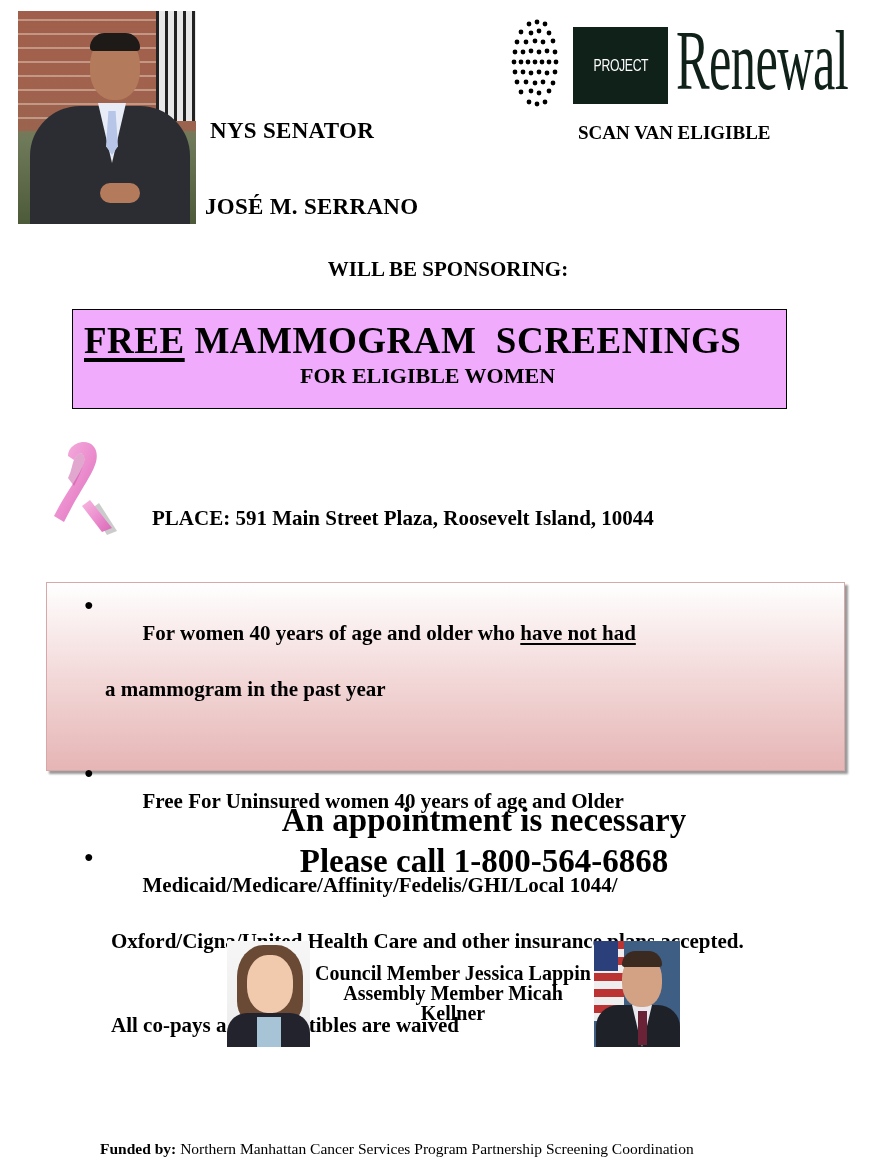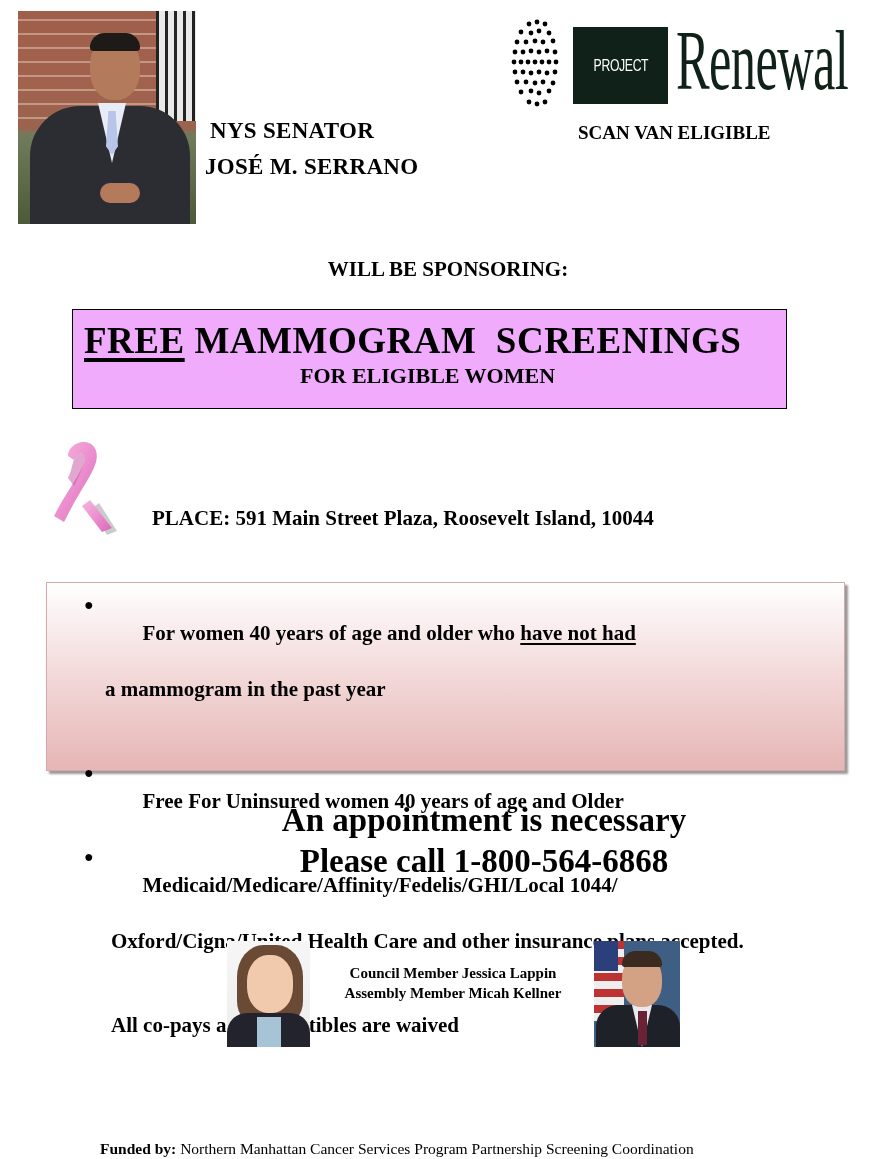--- a/index.html
+++ b/index.html
@@ -11,21 +11,21 @@
   .photo-senator .wall{position:absolute;left:0;top:0;width:178px;height:120px;background:repeating-linear-gradient(0deg,#a0604c 0 12px,#c9a08e 12px 14px);opacity:.85;}
   .photo-senator .window{position:absolute;right:0;top:0;width:40px;height:110px;background:repeating-linear-gradient(90deg,#222 0 3px,#e8e8e8 3px 9px);}
   .photo-senator .body{position:absolute;left:12px;top:95px;width:160px;height:125px;background:#2b2d33;border-radius:50px 50px 0 0;}
   .photo-senator .shirt{position:absolute;left:80px;top:92px;width:28px;height:60px;background:#e8ecf6;clip-path:polygon(0 0,100% 0,50% 100%);}
   .photo-senator .tie{position:absolute;left:88px;top:100px;width:12px;height:44px;background:#b7c6e8;clip-path:polygon(20% 0,80% 0,100% 80%,50% 100%,0 80%);}
   .photo-senator .head{position:absolute;left:72px;top:25px;width:50px;height:64px;background:#b47a5c;border-radius:45% 45% 45% 45%;}
   .photo-senator .hair{position:absolute;left:72px;top:22px;width:50px;height:18px;background:#1e1a18;border-radius:25px 25px 6px 6px;}
   .photo-senator .hands{position:absolute;left:82px;top:172px;width:40px;height:20px;background:#b47a5c;border-radius:10px;}
 
   .senator-title{left:210px;top:113px;font-size:23px;line-height:36px;font-weight:bold;letter-spacing:.3px;}
-  .senator-title .l2{margin-left:-5px;}
+  .senator-title .l2{margin-left:-5px;margin-top:40px;}
 
   
   .dots{position:absolute;left:511px;top:18px;width:52px;height:100px;}
   .logo-box{position:absolute;left:573px;top:27px;width:95px;height:77px;background:#0f2119;color:#fff;font-family:"Liberation Sans","DejaVu Sans",sans-serif;font-size:17px;display:flex;align-items:center;justify-content:center;transform:none;}
   .logo-box span{display:inline-block;transform:scaleX(.72);letter-spacing:-.5px;}
   .logo-word{position:absolute;left:676px;top:13px;font-size:84px;line-height:96px;color:#0f2119;transform-origin:left top;transform:scaleX(.6);font-family:"Liberation Serif",serif;letter-spacing:-1px;}
   .scan-van{left:578px;top:122px;font-size:19px;font-weight:bold;}
 
   .sponsoring{left:0;width:894px;text-align:center;top:257px;font-size:21px;font-weight:bold;}
   .sponsoring span{position:relative;left:1px;}
@@ -58,21 +58,21 @@
   .photo-kellner .flag{position:absolute;left:0;top:0;width:30px;height:80px;background:repeating-linear-gradient(180deg,#b33 0 8px,#eee 8px 16px);}
   .photo-kellner .flag2{position:absolute;left:0;top:0;width:24px;height:30px;background:#2b3f7a;}
   .photo-kellner .face{position:absolute;left:28px;top:14px;width:40px;height:52px;background:#d3a184;border-radius:45%;}
   .photo-kellner .hair{position:absolute;left:28px;top:10px;width:40px;height:16px;background:#3b2a20;border-radius:20px 20px 4px 4px;}
   .photo-kellner .jacket{position:absolute;left:2px;top:64px;width:84px;height:42px;background:#1e2128;border-radius:22px 22px 0 0;}
   .photo-kellner .shirt{position:absolute;left:38px;top:64px;width:20px;height:42px;background:#e8e8ee;clip-path:polygon(0 0,100% 0,50% 100%);}
   .photo-kellner .tie{position:absolute;left:44px;top:70px;width:9px;height:34px;background:#6a2336;}
 
   .cospon{left:313px;width:280px;text-align:center;top:963px;}
   .cospon .h{font-size:22px;font-weight:bold;line-height:26px;}
-  .cospon .n{font-size:15px;font-weight:bold;line-height:20px;font-family:Liberation Serif, serif;}
+  .cospon .n{font-size:20px;font-weight:bold;line-height:20px;font-family:Liberation Serif, serif;}
 
   .funded{left:100px;top:1099px;font-size:15.5px;line-height:20px;white-space:pre;}
 </style>
 </head>
 <body>
 
 <div class="photo photo-senator">
   <div class="wall"></div>
     <div class="window"></div>
   <div class="body"></div>

